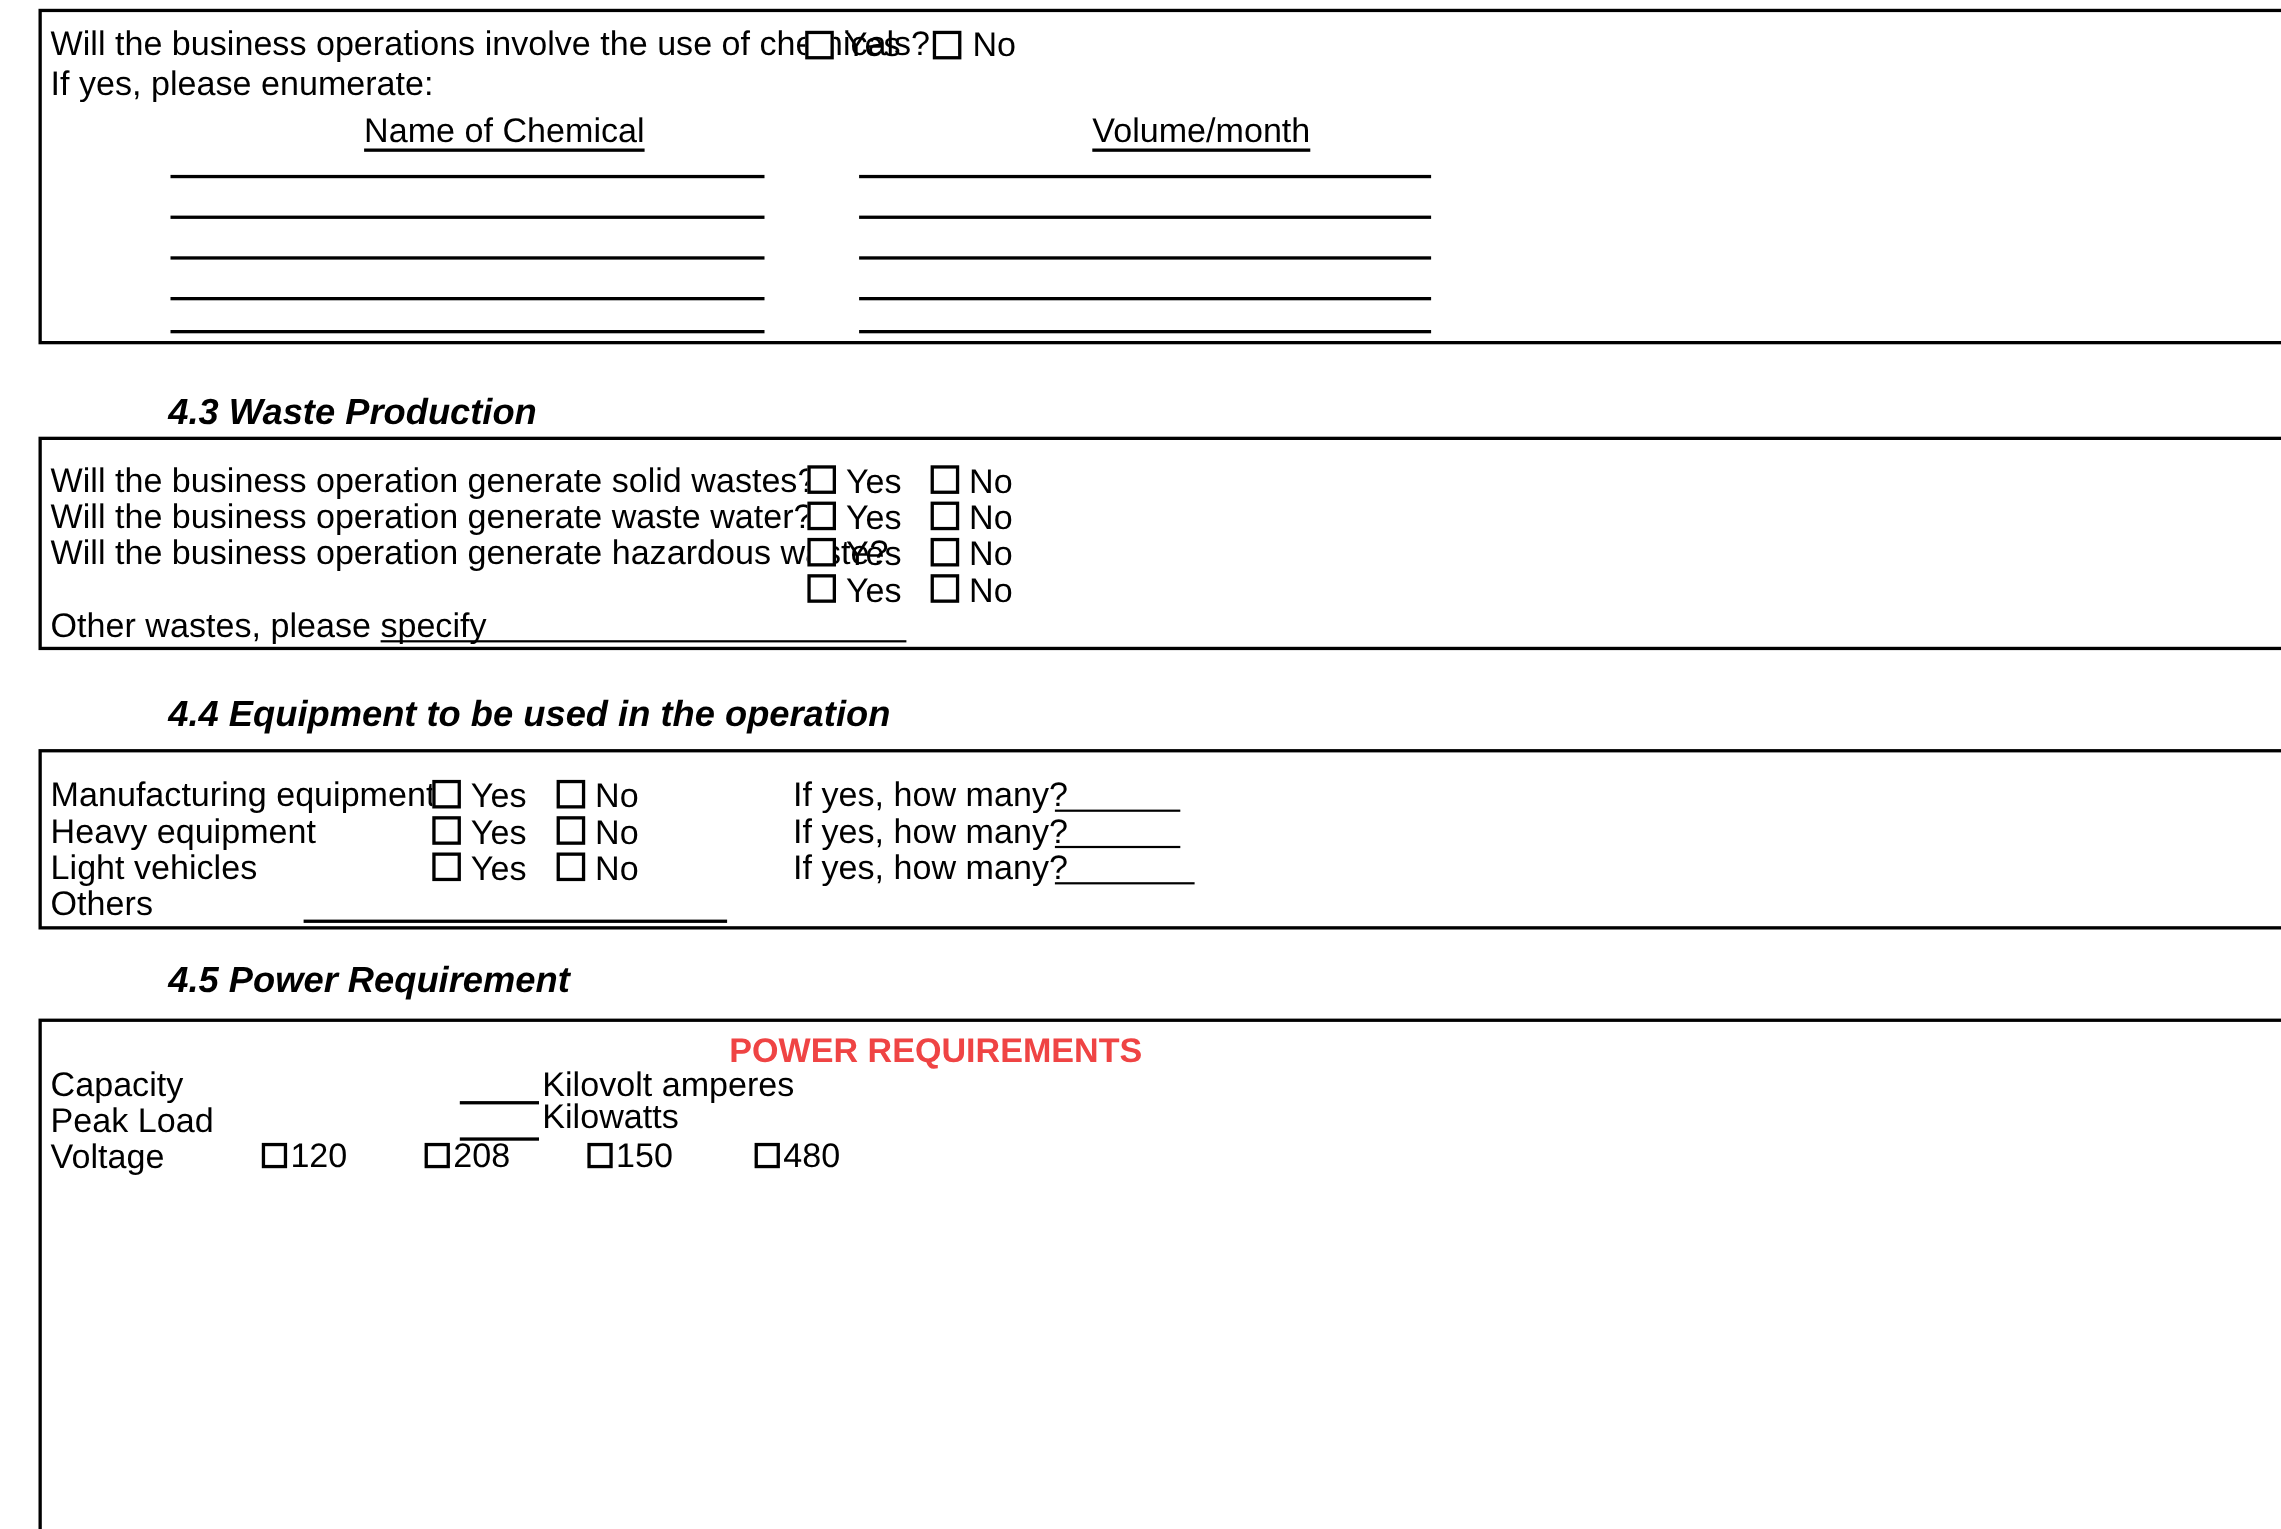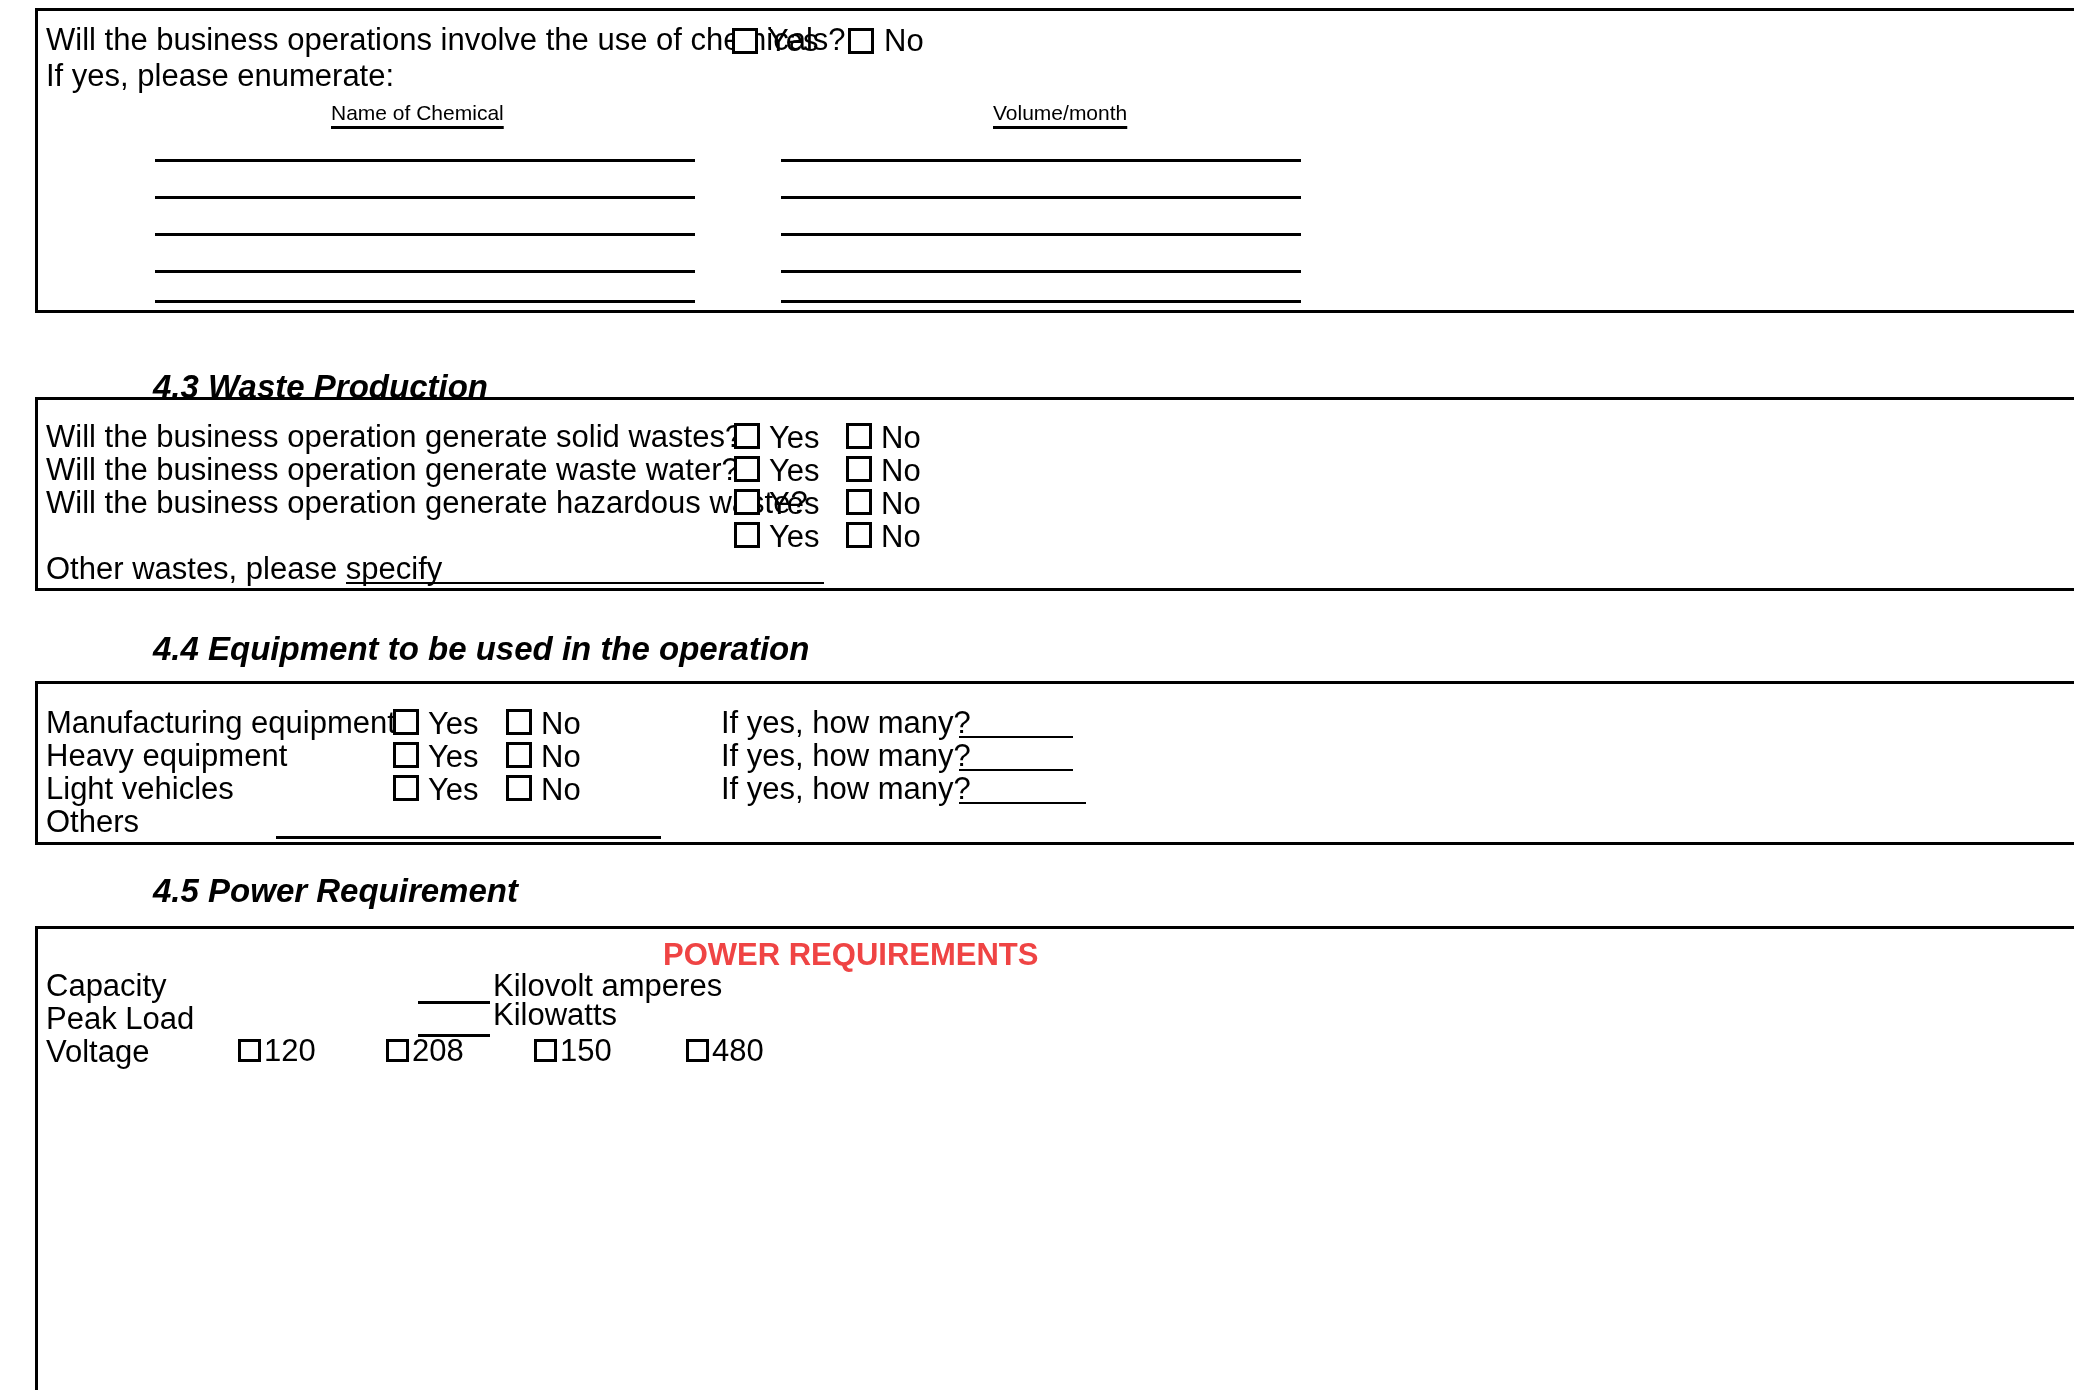--- a/index.html
+++ b/index.html
@@ -40,21 +40,21 @@
     position: absolute;
     font-size: 33px;
     font-weight: bold;
     font-style: italic;
     white-space: nowrap;
     color: #000;
   }
 
   .col-head {
     position: absolute;
-    font-size: 21px;
+    font-size: 31px;
     white-space: nowrap;
     text-decoration: underline;
     text-underline-offset: 6px;
     text-decoration-thickness: 3px;
     color: #000;
   }
 
   .table-title {
     position: absolute;
     font-size: 31px;
@@ -120,21 +120,21 @@
     <div class="rule" style="left:117px; top:259px; width:540px;"></div>
     <div class="rule" style="left:117px; top:289px; width:540px;"></div>
 
     <div class="rule" style="left:743px; top:148px; width:520px;"></div>
     <div class="rule" style="left:743px; top:185px; width:520px;"></div>
     <div class="rule" style="left:743px; top:222px; width:520px;"></div>
     <div class="rule" style="left:743px; top:259px; width:520px;"></div>
     <div class="rule" style="left:743px; top:289px; width:520px;"></div>
   </div>
 
-  <div class="section-head" style="left:153px; top:368px;">4.3  Waste Production</div>
+  <div class="section-head" style="left:153px; top:355px;">4.3  Waste Production</div>
 
   <div class="form-box" style="left:35px; top:397px; width:2060px; height:194px;">
 
     <div class="txt" style="left:8px; top:20px;">Will the business operation generate solid wastes?</div>
     <div class="txt" style="left:8px; top:53px;">Will the business operation generate waste water?</div>
     <div class="txt" style="left:8px; top:86px;">Will the business operation generate hazardous waste?</div>
 
     <div class="cbox" style="left:696px; top:23px;"></div>
     <div class="cb-label" style="left:731px; top:22px;">Yes</div>
 

